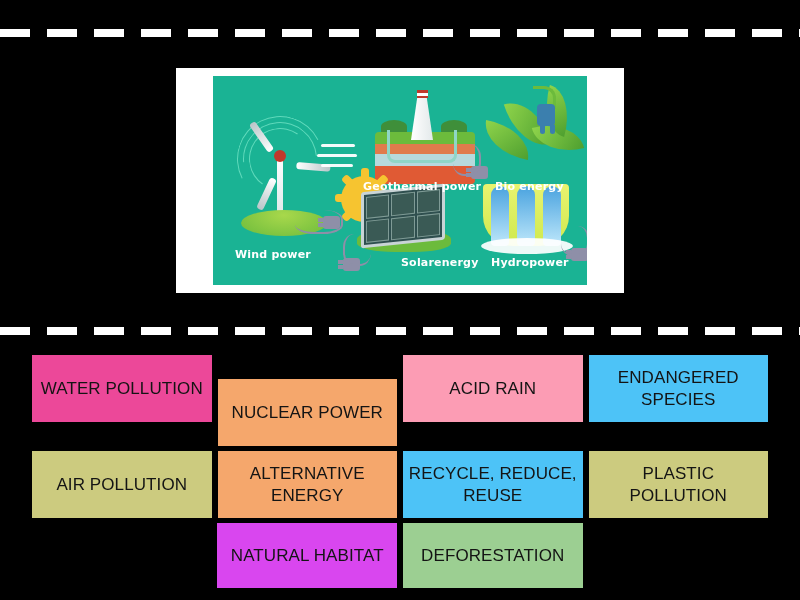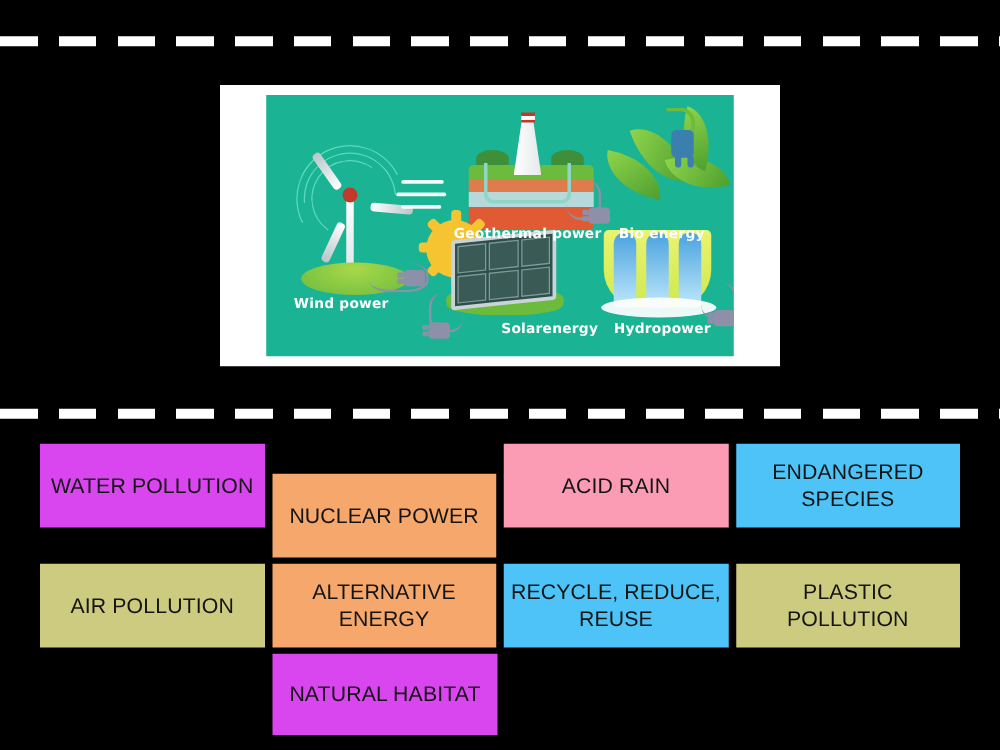--- a/index.html
+++ b/index.html
@@ -378,45 +378,46 @@
     <div class="hydro-group">
       <div class="dam-body"></div>
       <div class="dam-water" style="left:16px;"></div>
       <div class="dam-water" style="left:42px;"></div>
       <div class="dam-water" style="left:68px;"></div>
       <div class="dam-foam"></div>
       <div class="plug" style="left:96px; top:68px;"></div>
       <div class="cord" style="left:86px; top:46px; width:26px; height:28px; border-top:none; border-left:none;"></div>
     </div>
 
-    <span class="ill-label" style="left:22px; top:160px;">Wind power</span>
+    <span class="ill-label" style="left:22px; top:172px;">Wind power</span>
     <span class="ill-label" style="left:150px; top:104px;">Geothermal power</span>
     <span class="ill-label" style="left:282px; top:104px;">Bio energy</span>
     <span class="ill-label" style="left:188px; top:180px;">Solarenergy</span>
     <span class="ill-label" style="left:278px; top:180px;">Hydropower</span>
   </div>
 </div>
 
 <div class="dashed-rule" id="rule-middle"></div>
 
 <div class="board">
 
   <div class="tile-row">
-    <div class="tile" style="background:#d946ef;">WATER POLLUTION</div>
+    <div class="tile" style="background:#ec4899;">WATER POLLUTION</div>
     <div class="tile" style="background:#f5a76c;margin-top:24px;">NUCLEAR POWER</div>
     <div class="tile" style="background:#fc9cb4;">ACID RAIN</div>
     <div class="tile" style="background:#4dc3f7;">ENDANGERED SPECIES</div>
   </div>
 
   <div class="tile-row">
     <div class="tile" style="background:#cccb7f;">AIR POLLUTION</div>
     <div class="tile" style="background:#f5a76c;">ALTERNATIVE ENERGY</div>
     <div class="tile" style="background:#4dc3f7;">RECYCLE, REDUCE, REUSE</div>
     <div class="tile" style="background:#cccb7f;">PLASTIC POLLUTION</div>
   </div>
 
   <div class="tile-row">
     <div class="spacer"></div>
     <div class="tile row3" style="background:#d946ef;">NATURAL HABITAT</div>
+    <div class="tile row3" style="background:#9ccf92;">DEFORESTATION</div>
     <div class="spacer"></div>
   </div>
 
 </div>
 
 </body></html>

